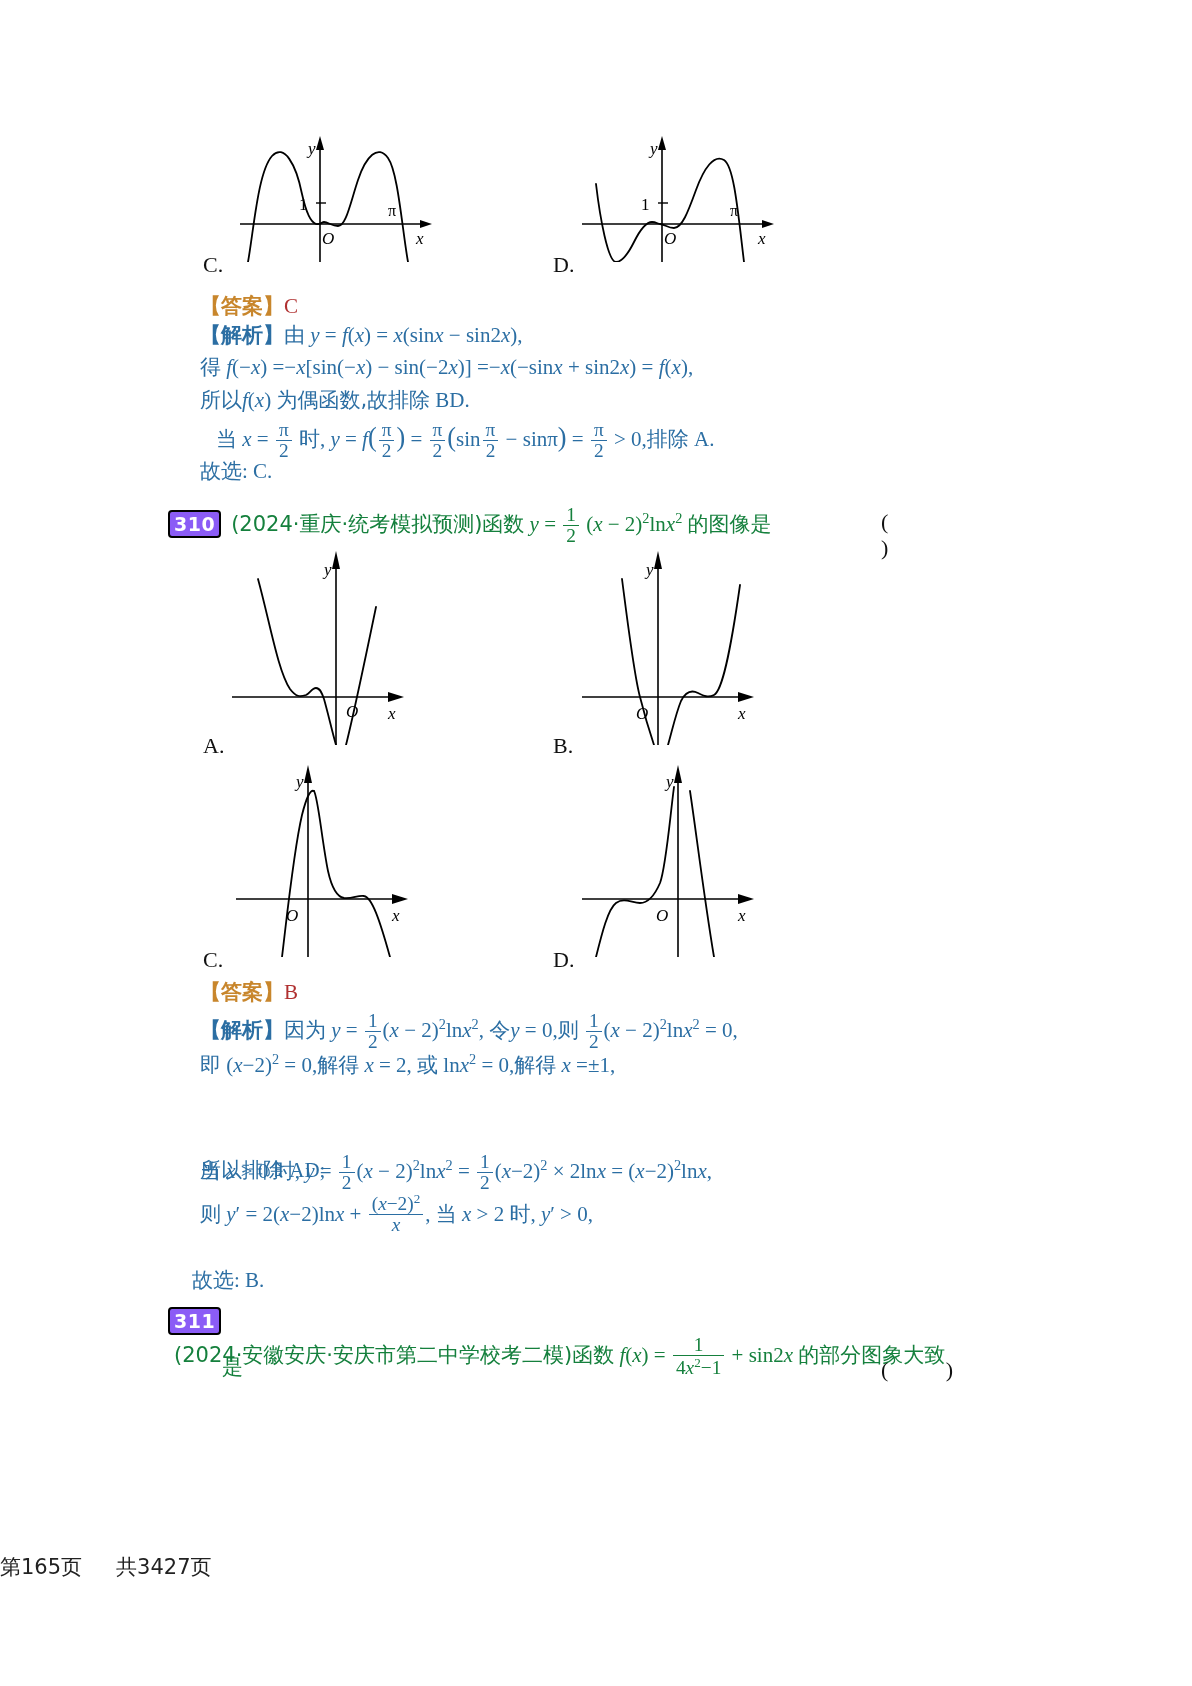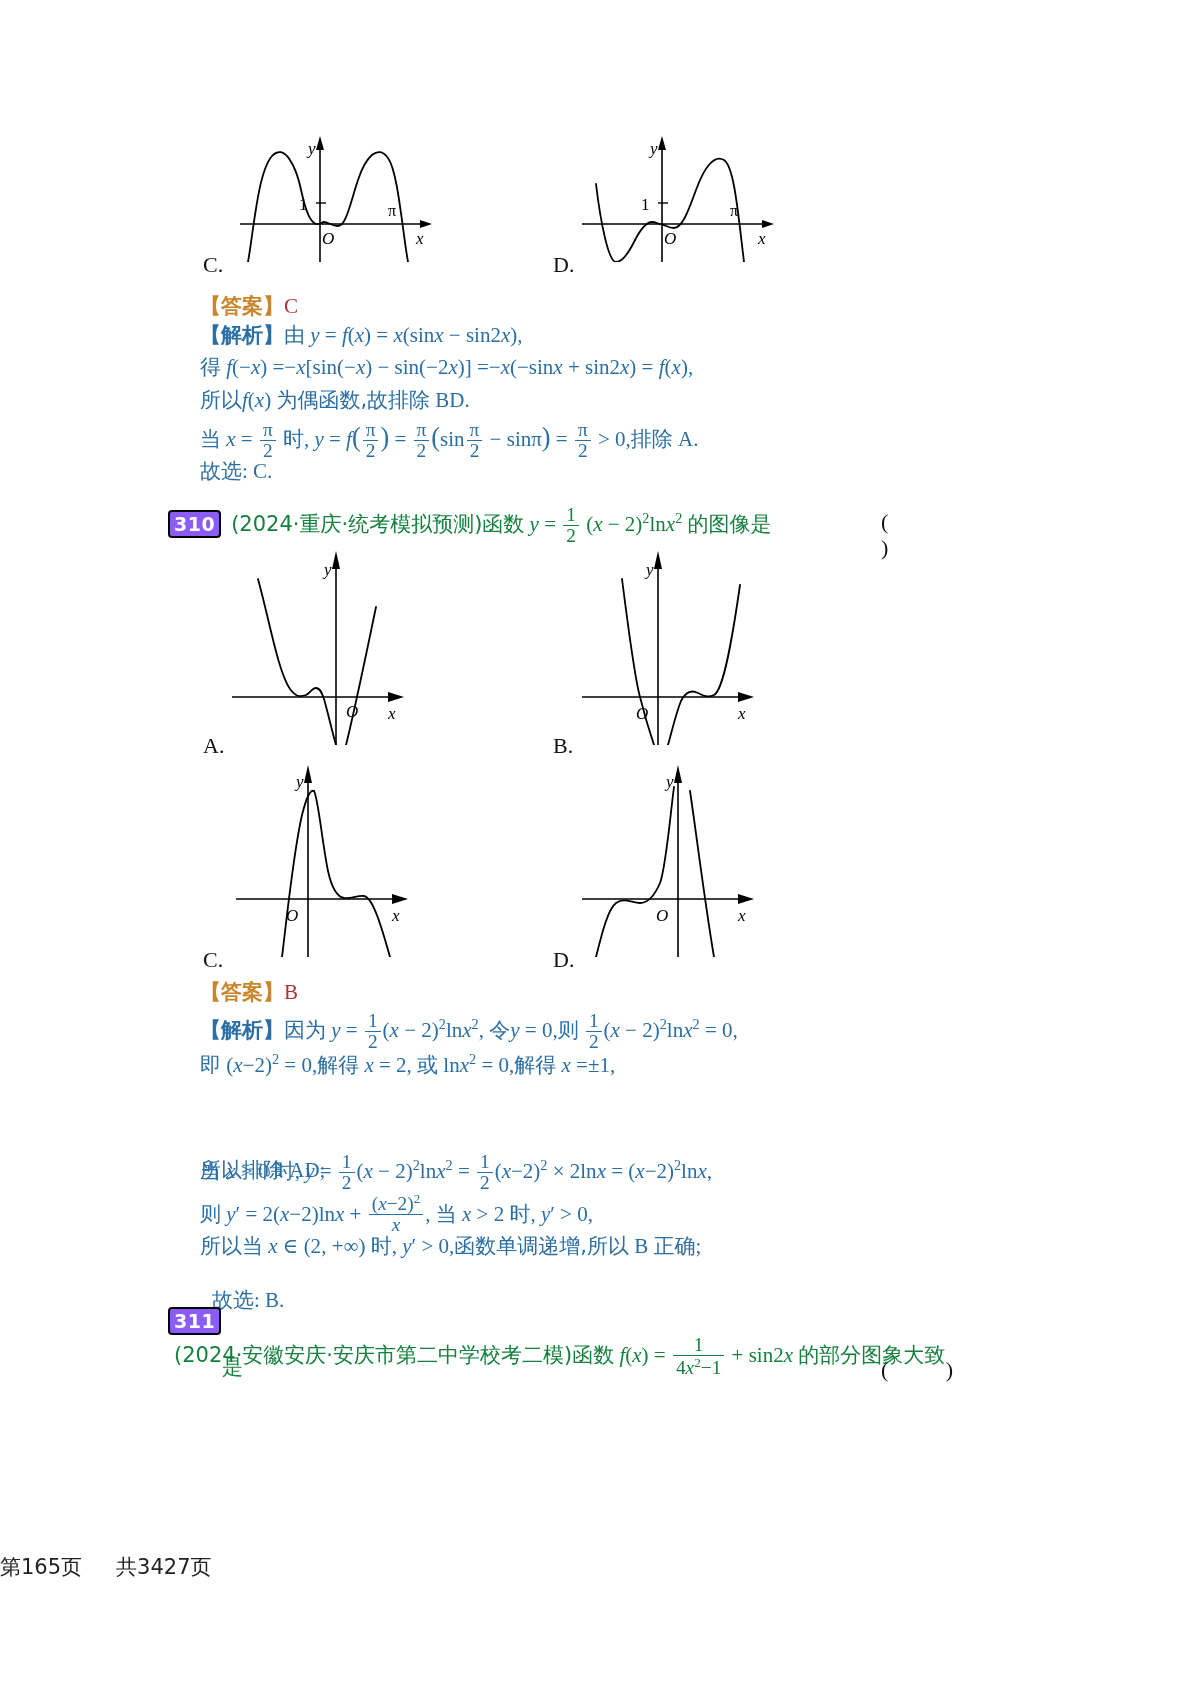--- a/index.html
+++ b/index.html
@@ -176,21 +176,21 @@
   </div>
 
   <div class="sol-line" style="position:absolute; left:200px; top:357px;">
     <span class="cjk">得</span> <span class="mi">f</span>(<span class="mo">−</span><span class="mi">x</span>) <span class="mo">=</span><span class="mo">−</span><span class="mi">x</span>[sin(<span class="mo">−</span><span class="mi">x</span>) <span class="mo">−</span> sin(<span class="mo">−</span>2<span class="mi">x</span>)] <span class="mo">=</span><span class="mo">−</span><span class="mi">x</span>(<span class="mo">−</span>sin<span class="mi">x</span> <span class="mo">+</span> sin2<span class="mi">x</span>) <span class="mo">=</span> <span class="mi">f</span>(<span class="mi">x</span>)<span class="mo">,</span>
   </div>
 
   <div class="sol-line" style="position:absolute; left:200px; top:390px;">
     <span class="cjk">所以</span><span class="mi">f</span>(<span class="mi">x</span>) <span class="cjk">为偶函数,故排除</span> BD.
   </div>
 
-  <div class="sol-line" style="position:absolute; left:200px; top:420px;">
+  <div class="sol-line" style="position:absolute; left:216px; top:420px;">
     <span class="cjk">当</span> <span class="mi">x</span> <span class="mo">=</span> <span class="frac"><span class="num">π</span><span class="den">2</span></span> <span class="cjk">时</span><span class="mo">,</span>
     <span class="mi">y</span> <span class="mo">=</span> <span class="mi">f</span><span style="font-size:1.25em;">(</span><span class="frac"><span class="num">π</span><span class="den">2</span></span><span style="font-size:1.25em;">)</span>
     <span class="mo">=</span> <span class="frac"><span class="num">π</span><span class="den">2</span></span><span style="font-size:1.25em;">(</span>sin<span class="frac"><span class="num">π</span><span class="den">2</span></span> <span class="mo">−</span> sinπ<span style="font-size:1.25em;">)</span>
     <span class="mo">=</span> <span class="frac"><span class="num">π</span><span class="den">2</span></span> <span class="mo">&gt;</span> 0<span class="mo">,</span><span class="cjk">排除</span> A.
   </div>
 
   <div class="sol-line" style="position:absolute; left:200px; top:461px;">
     <span class="cjk">故选</span><span class="mo">:</span> C.
   </div>
 
@@ -305,25 +305,22 @@
     <span class="frac"><span class="num">1</span><span class="den">2</span></span>(<span class="mi">x</span> <span class="mo">−</span> 2)<span class="sup">2</span>ln<span class="mi">x</span><span class="sup">2</span> <span class="mo">=</span>
     <span class="frac"><span class="num">1</span><span class="den">2</span></span>(<span class="mi">x</span><span class="mo">−</span>2)<span class="sup">2</span> <span class="mo">×</span> 2ln<span class="mi">x</span> <span class="mo">=</span> (<span class="mi">x</span><span class="mo">−</span>2)<span class="sup">2</span>ln<span class="mi">x</span><span class="mo">,</span>
   </div>
 
   <div class="sol-line" style="position:absolute; left:200px; top:1192px;">
     <span class="cjk">则</span> <span class="mi">y</span><span class="mo">′</span> <span class="mo">=</span> 2(<span class="mi">x</span><span class="mo">−</span>2)ln<span class="mi">x</span> <span class="mo">+</span>
     <span class="frac"><span class="num">(<span class="mi">x</span><span class="mo">−</span>2)<span class="sup">2</span></span><span class="den"><span class="mi">x</span></span></span><span class="mo">,</span>
     <span class="cjk">当</span> <span class="mi">x</span> <span class="mo">&gt;</span> 2 <span class="cjk">时</span><span class="mo">,</span> <span class="mi">y</span><span class="mo">′</span> <span class="mo">&gt;</span> 0<span class="mo">,</span>
   </div>
 
-  <div class="sol-line" style="position:absolute; left:200px; top:1236px;">
-    <span class="cjk">所以当</span> <span class="mi">x</span> <span class="mo">∈</span> (2<span class="mo">,</span> <span class="mo">+∞</span>) <span class="cjk">时</span><span class="mo">,</span> <span class="mi">y</span><span class="mo">′</span> <span class="mo">&gt;</span> 0<span class="mo">,</span><span class="cjk">函数单调递增,所以</span> B <span class="cjk">正确</span><span class="mo">;</span>
-  </div>
-
-  <div class="sol-line" style="position:absolute; left:212px; top:1270px;margin-top:20px;">
+
+  <div class="sol-line" style="position:absolute; left:192px; top:1270px;">
     <span class="cjk">故选</span><span class="mo">:</span> B.
   </div>
 
   <div style="position:absolute; left:168px; top:1307px; width:810px;">
     <span class="q-num">311</span>
     <span class="q-text" style="margin-left:6px;">
       <span class="cjk">(2024·安徽安庆·安庆市第二中学校考二模)</span><span class="cjk">函数</span>
       <span class="mi">f</span>(<span class="mi">x</span>) <span class="mo">=</span>
       <span class="frac" style="vertical-align:-0.62em;"><span class="num">1</span><span class="den">4<span class="mi">x</span><span class="sup">2</span><span class="mo">−</span>1</span></span>
       <span class="mo">+</span> sin2<span class="mi">x</span> <span class="cjk">的部分图象大致</span>

